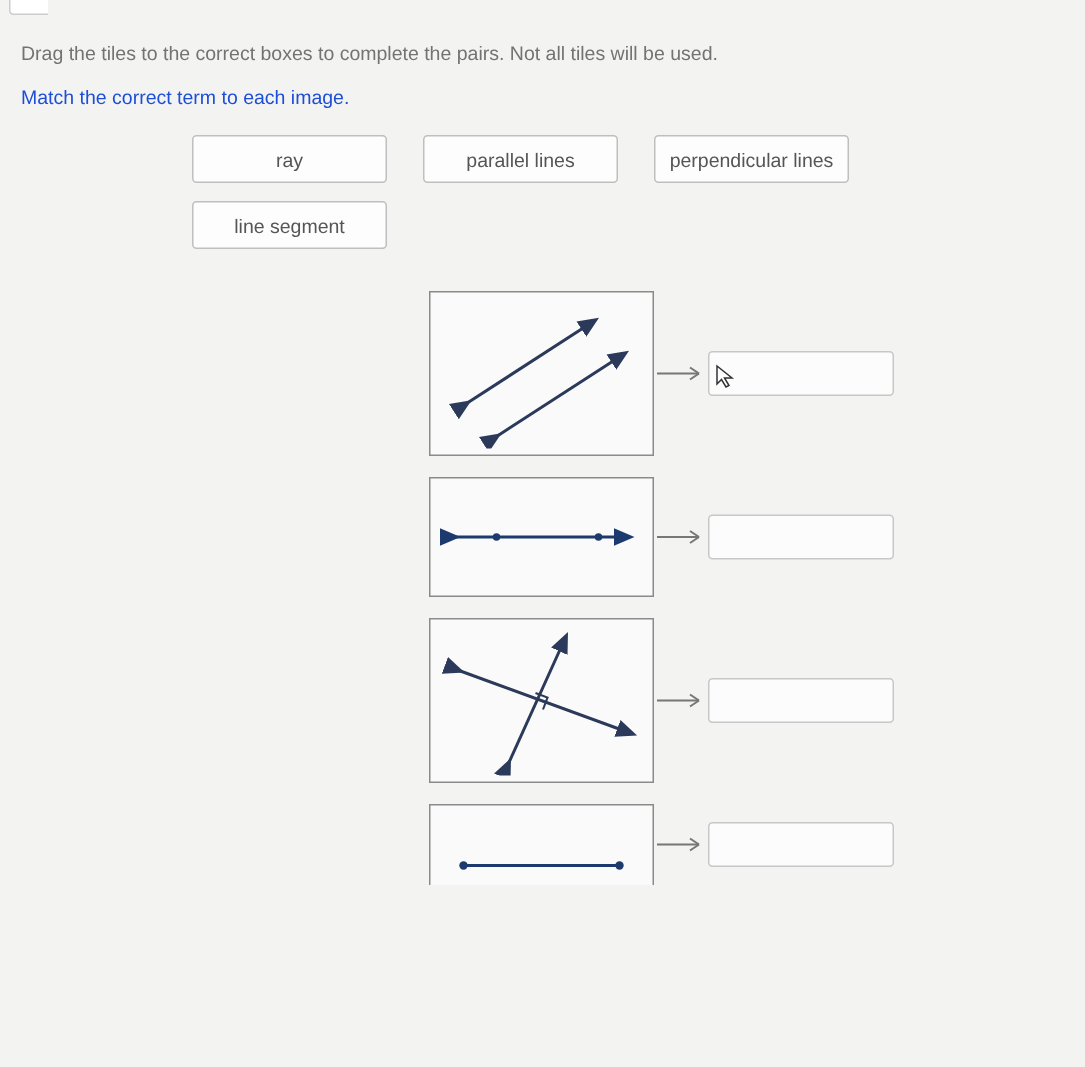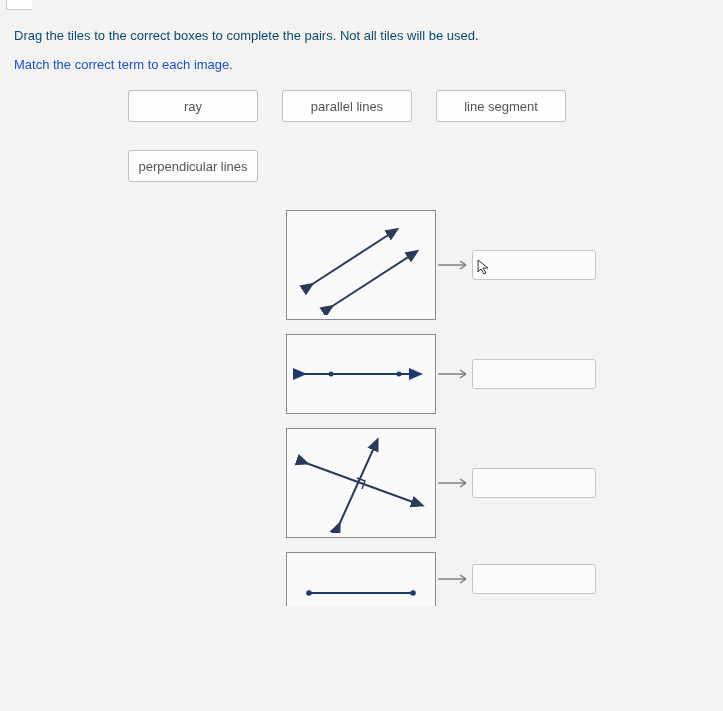--- a/index.html
+++ b/index.html
@@ -16,32 +16,32 @@
       border-bottom: 1px solid #ccc;
       width: 26px;
       height: 10px;
       background: #fff;
       margin-left: 6px;
       border-bottom-left-radius: 3px;
     }
     .instructions {
       padding: 18px 14px 4px 14px;
       font-size: 13px;
-      color: #0c4a6e;
+      color: #737373;
     }
     .subinstr {
       padding: 10px 14px 18px 14px;
       font-size: 13px;
       color: #1d4ed8;
     }
     .tiles {
       margin-left: 128px;
       display: flex;
       flex-wrap: wrap;
-      gap: 28px 24px;
+      gap: 12px 24px;
       width: 580px;
     }
     .tile {
       width: 130px;
       height: 32px;
       border: 1px solid #bfbfbf;
       border-radius: 3px;
       background: #fdfdfd;
       display: flex;
       align-items: center;
@@ -97,22 +97,22 @@
 <body>
 
 <div class="topfrag"></div>
 
 <div class="instructions">Drag the tiles to the correct boxes to complete the pairs. Not all tiles will be used.</div>
 <div class="subinstr">Match the correct term to each image.</div>
 
 <div class="tiles">
   <div class="tile">ray</div>
   <div class="tile">parallel lines</div>
+  <div class="tile">perpendicular lines</div>
   <div class="tile">line segment</div>
-  <div class="tile">perpendicular lines</div>
 </div>
 
 <div class="match-area">
 
   <div class="row">
     <div class="imgbox">
       <svg width="140" height="100" viewBox="0 0 140 100">
         <defs>
           <marker id="ah1" markerWidth="8" markerHeight="8" refX="5" refY="4" orient="auto">
             <path d="M0,1 L7,4 L0,7 Z" fill="#2b3a5a"></path>

